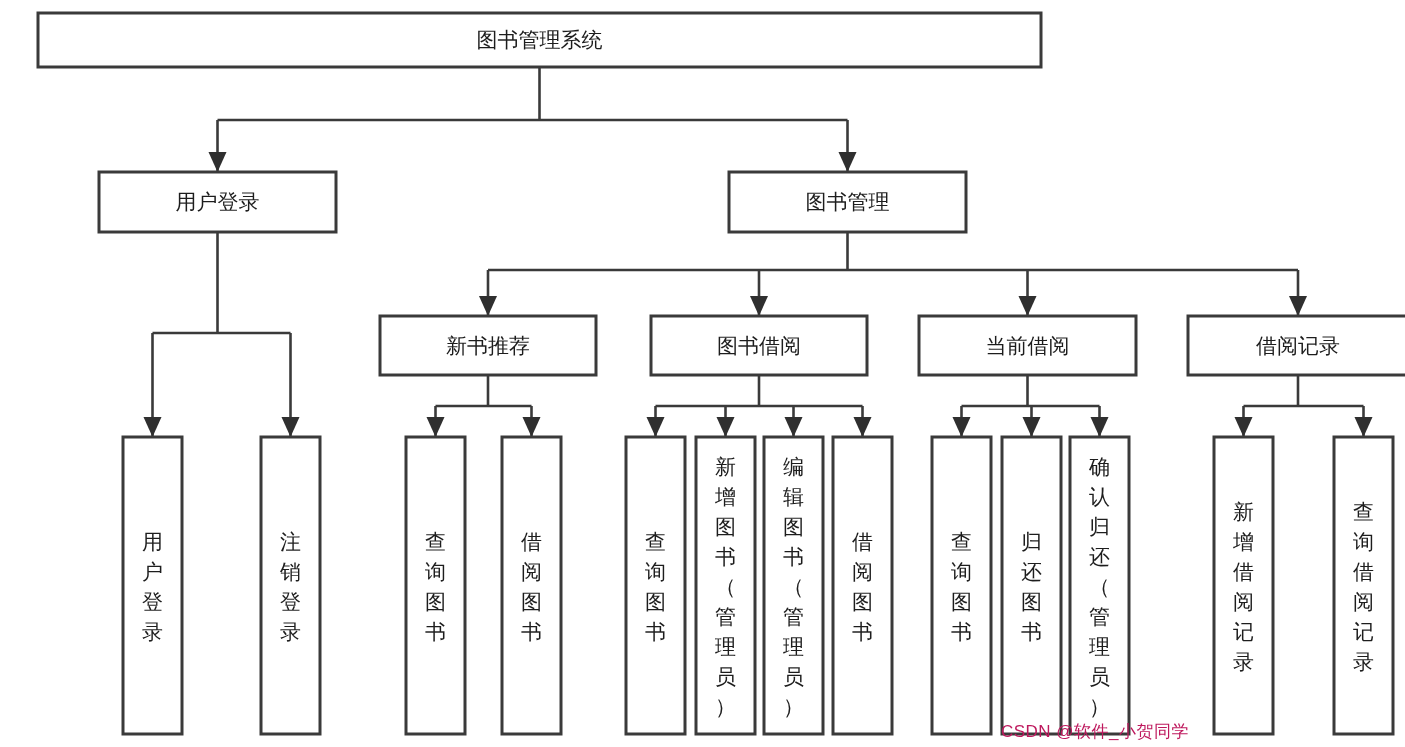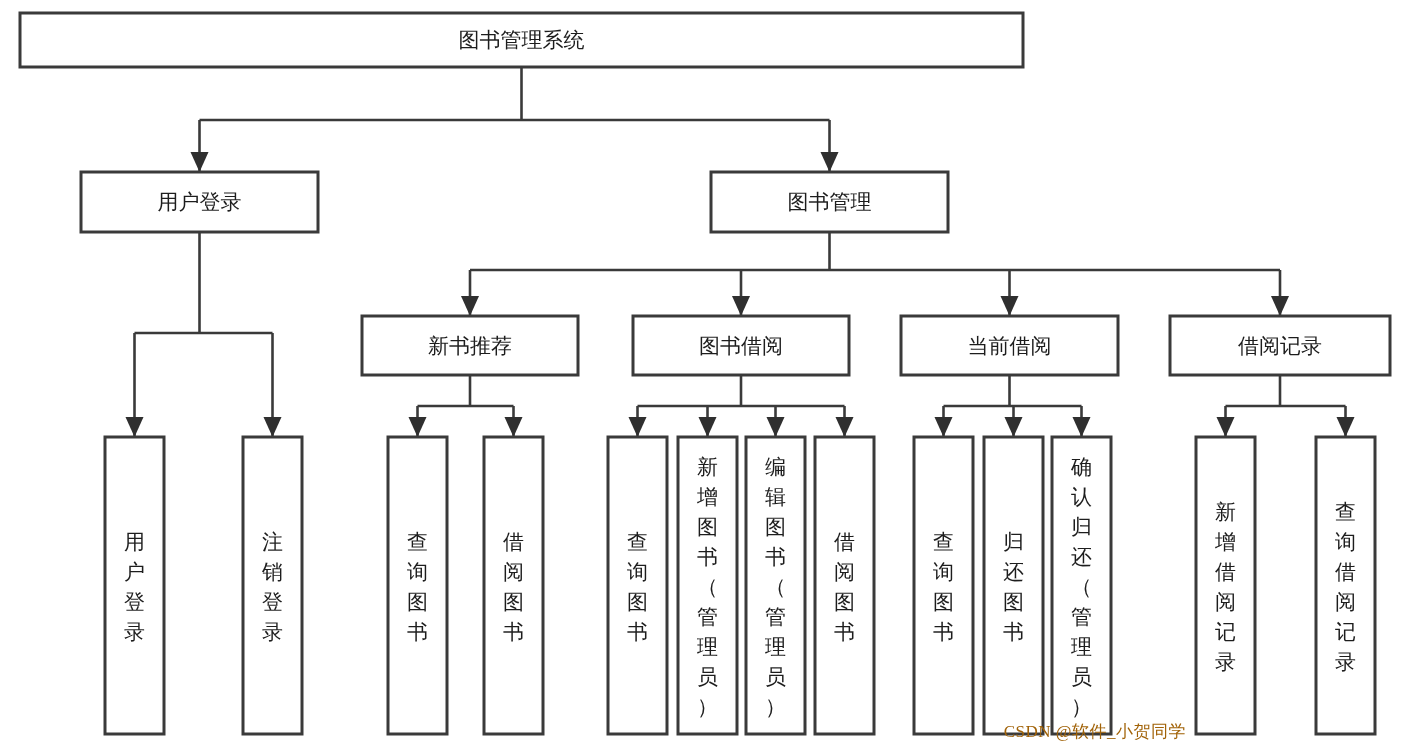--- a/index.html
+++ b/index.html
@@ -13,20 +13,21 @@
     font-family: "DejaVu Sans", "Liberation Sans", sans-serif;
     overflow: hidden;
     position: relative;
   }
   #diagram-root {
     position: absolute;
     left: 0;
     top: 0;
     width: 1191px;
     height: 747px;
+    padding-left: 18px;
   }
   svg.flow {
     display: block;
     width: 1405px;
     height: 747px;
   }
   .node-box {
     fill: #ffffff;
     stroke: #3a3a3a;
     stroke-width: 3;
@@ -54,25 +55,25 @@
     dominant-baseline: middle;
   }
   .node-label-v {
     font-family: "DejaVu Sans", "Liberation Sans", sans-serif;
     font-size: 21px;
     fill: #1d1d1d;
     text-anchor: middle;
   }
   .watermark {
     position: absolute;
-    right: 5px;
+    right: 20px;
     bottom: 4px;
-    font-family: Liberation Serif, serif;
+    font-family: Liberation Sans, sans-serif;
     font-size: 17px;
-    color: #a16207;
+    color: #be185d;
     letter-spacing: 0.5px;
     white-space: nowrap;
     user-select: none;
   }
 </style>
 </head>
 <body>
 
 <div id="diagram-root">
   <svg class="flow" viewBox="0 0 1405 747" xmlns="http://www.w3.org/2000/svg">

